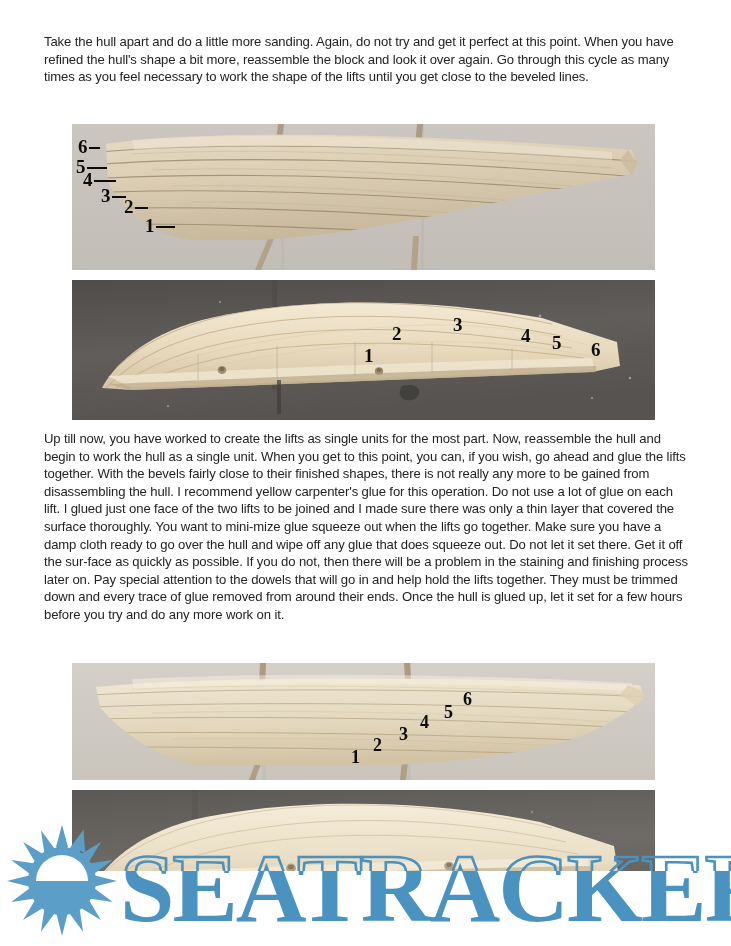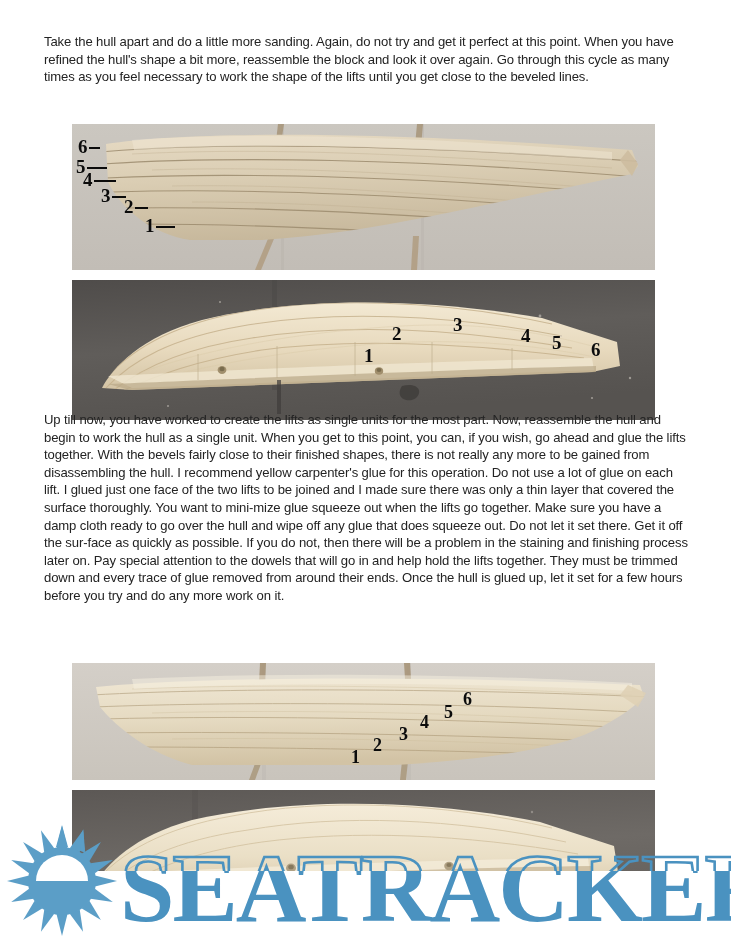--- a/index.html
+++ b/index.html
@@ -31,21 +31,21 @@
     left: 44px;
     width: 646px;
     font-size: 13.1px;
     line-height: 17.6px;
     letter-spacing: -0.12px;
     color: #232323;
     text-align: left;
     white-space: pre-wrap;
   }
   #para-1 { top: 33px; }
-  #para-2 { top: 411px; }
+  #para-2 { top: 430px; }
 
   
   .photo {
     position: absolute;
     overflow: hidden;
   }
   #photo-1 { left: 72px; top: 124px; width: 583px; height: 146px; }
   #photo-2 { left: 72px; top: 280px; width: 583px; height: 140px; }
   #photo-3 { left: 72px; top: 663px; width: 583px; height: 117px; }
   #photo-4 { left: 72px; top: 790px; width: 583px; height: 156px; }

